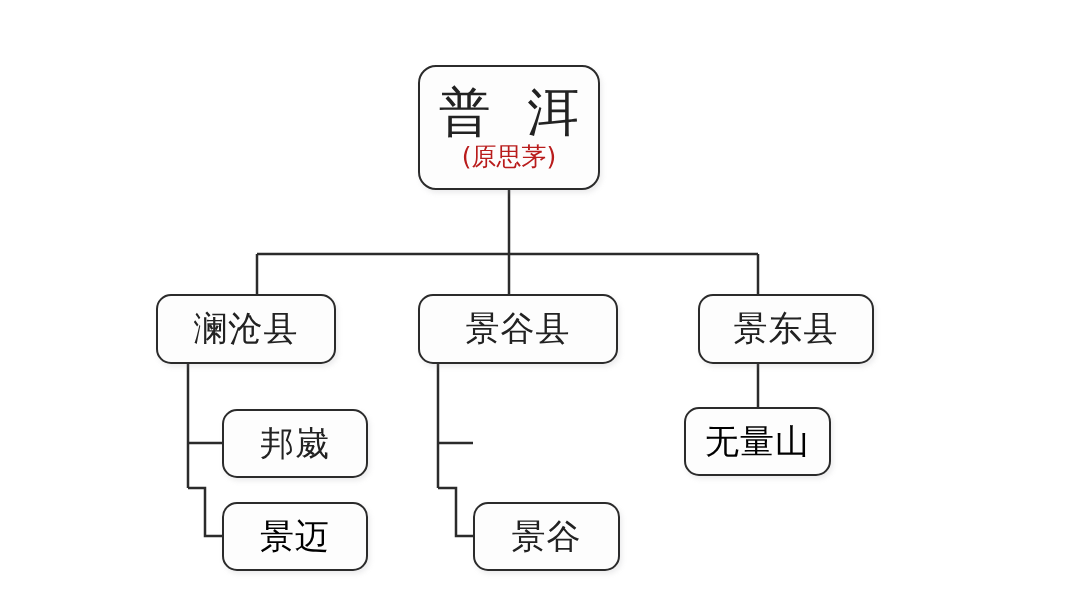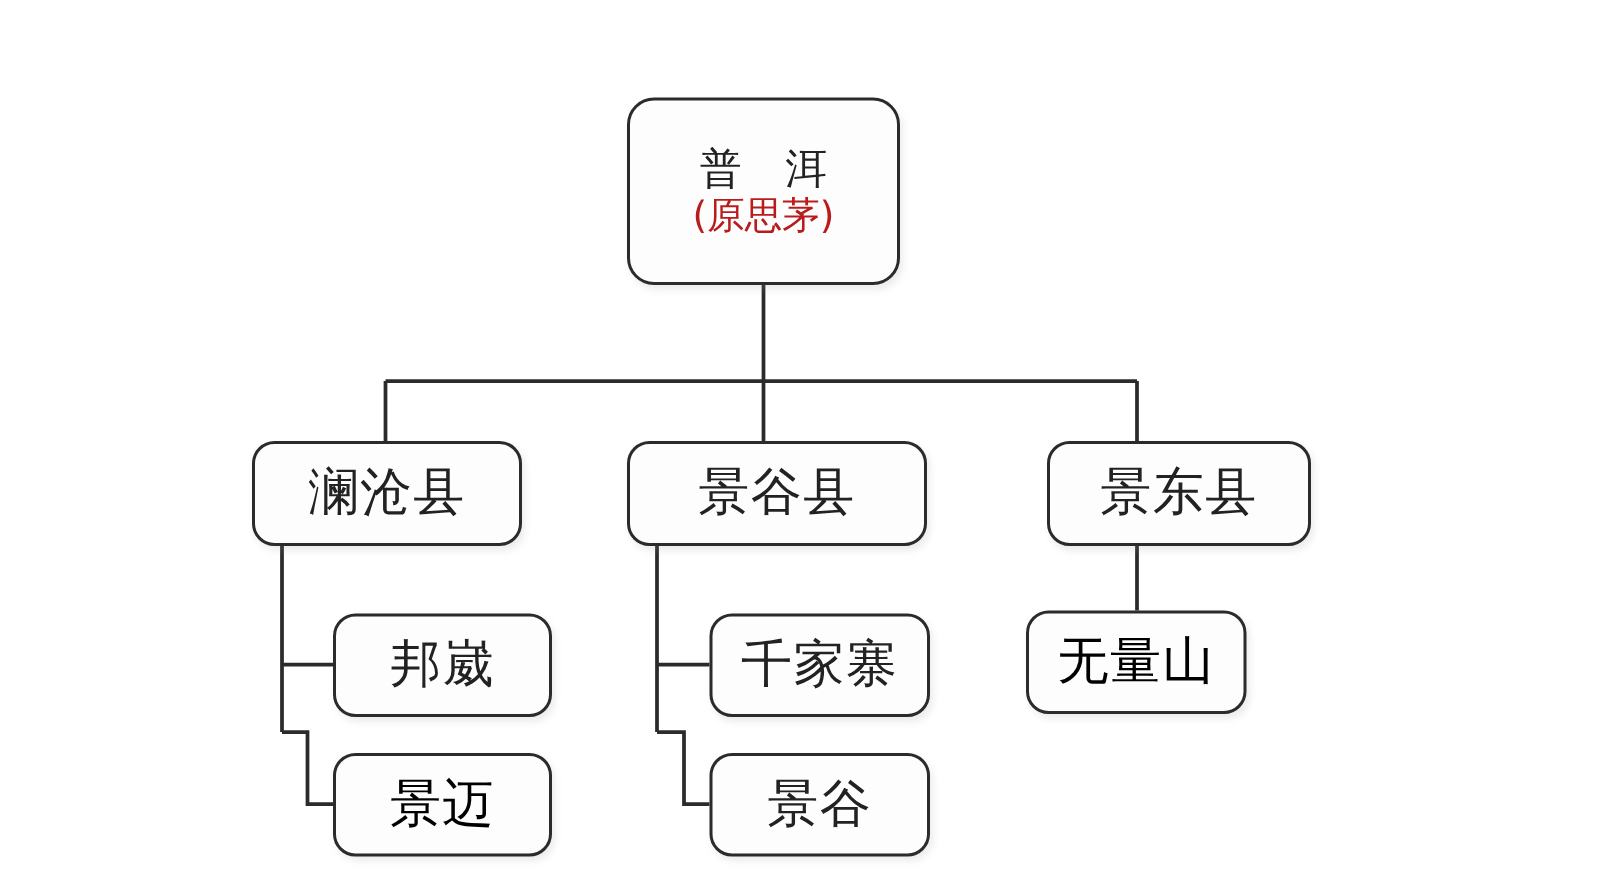--- a/index.html
+++ b/index.html
@@ -50,40 +50,40 @@
   }
   
   .n-root {
     left: 418px;
     top: 65px;
     width: 182px;
     height: 125px;
     border-radius: 18px;
   }
   .n-root .main {
-    font-size: 28px;
+    font-size: 52px;
     letter-spacing: 10px;
     text-indent: 10px;
     margin-bottom: 4px;
   }
   .n-root .sub {
     font-size: 25px;
     letter-spacing: 0px;
   }
   
   .n-l2 {
     top: 294px;
     height: 70px;
     border-radius: 15px;
   }
   .n-l2 .main {
     font-size: 34px;
     letter-spacing: 1px;
   }
-  .n-lancang { left: 168px; width: 180px; }
+  .n-lancang { left: 156px; width: 180px; }
   .n-jinggu-c { left: 418px; width: 200px; }
   .n-jingdong { left: 670px; width: 176px; margin-left: 28px; }
   
   .n-l3 {
     height: 69px;
     border-radius: 15px;
   }
   .n-l3 .main {
     font-size: 34px;
     letter-spacing: 1px;
@@ -141,23 +141,20 @@
   </div>
 
   <div class="node n-l3 n-bangwai">
     <span class="main">邦崴</span>
   </div>
 
   <div class="node n-l3 n-jingmai accent">
     <span class="main">景迈</span>
   </div>
 
-  <div class="node n-l3 n-qianjia">
-    <span class="main">千家寨</span>
-  </div>
 
   <div class="node n-l3 n-jinggu">
     <span class="main">景谷</span>
   </div>
 
   <div class="node n-l3 n-wuliang accent">
     <span class="main">无量山</span>
   </div>
 
 </div>

